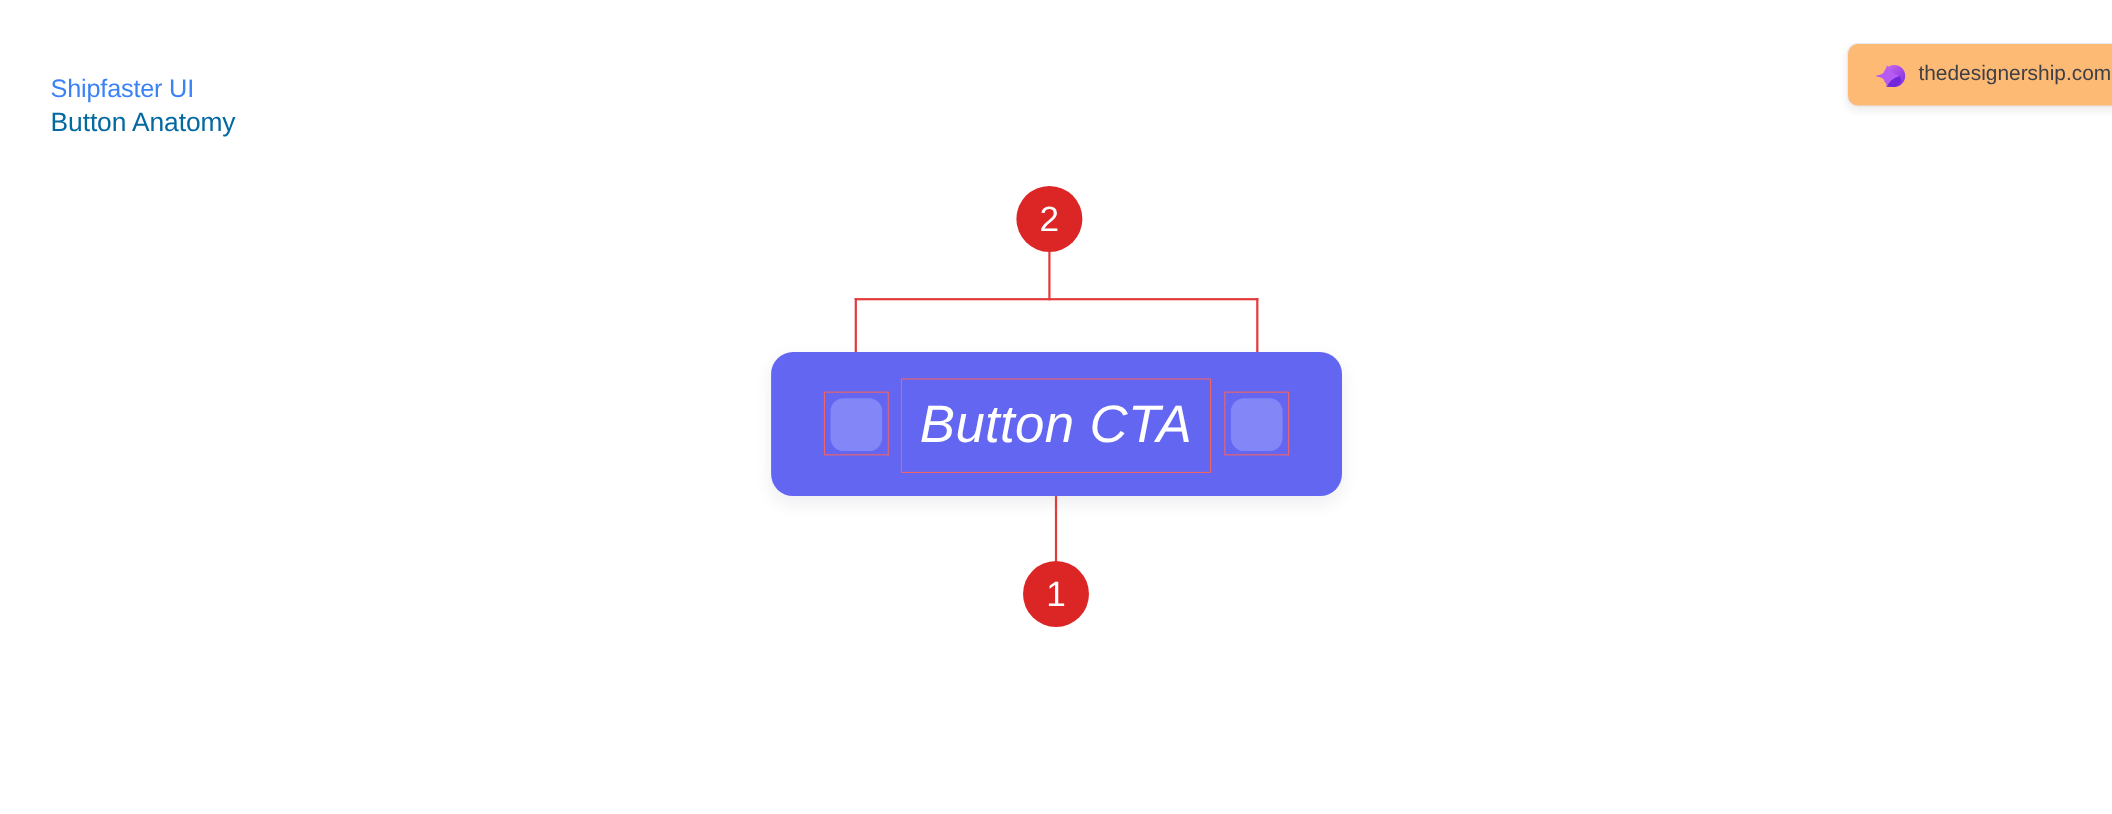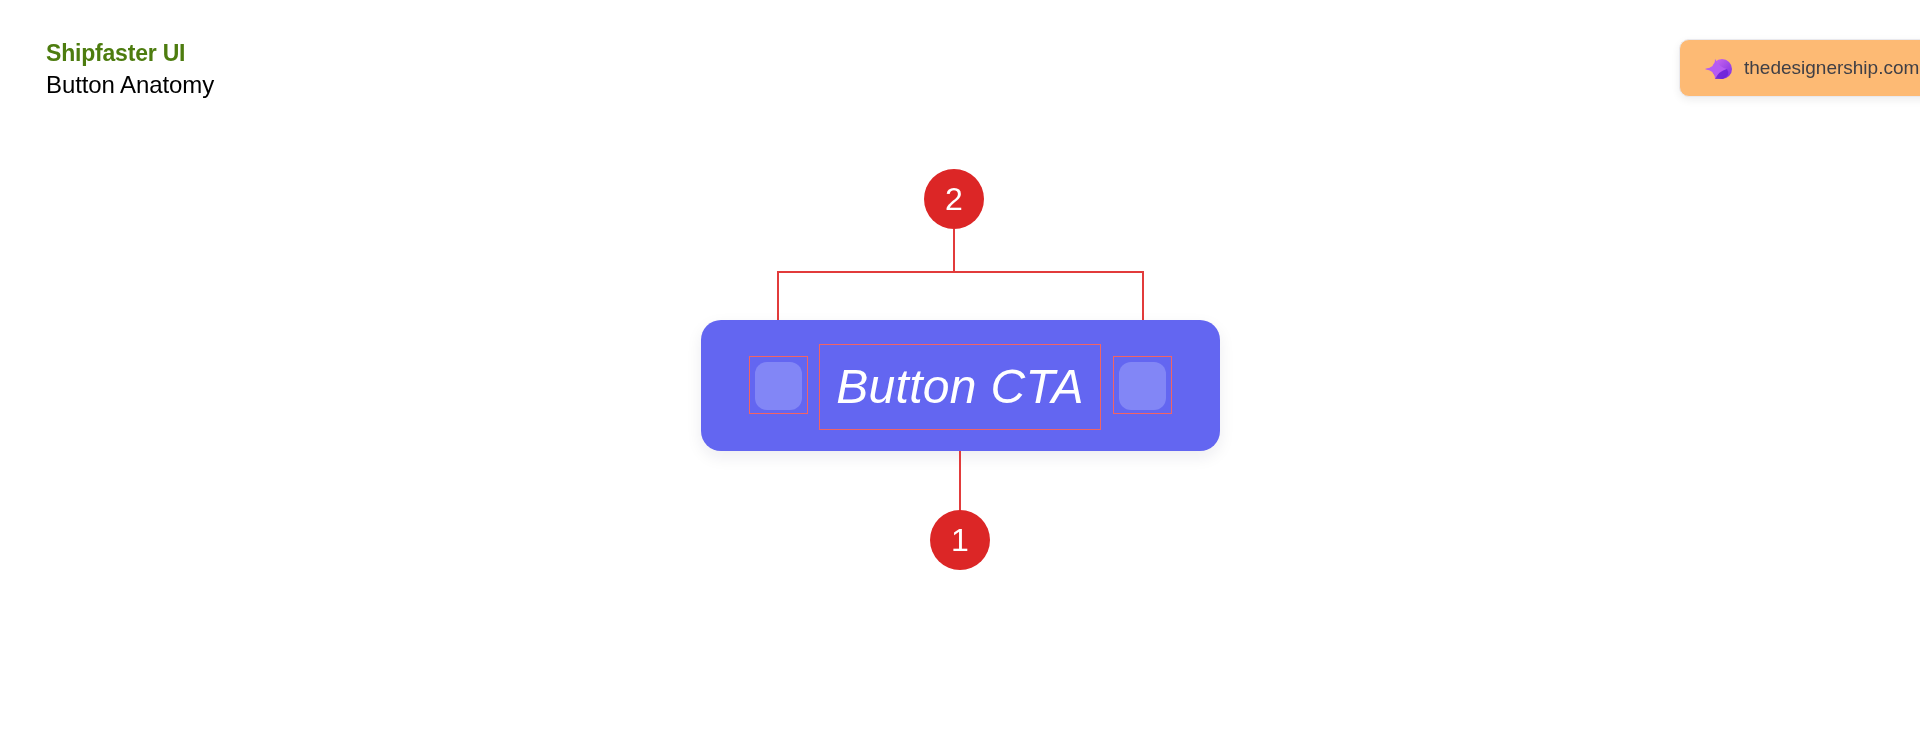--- a/index.html
+++ b/index.html
@@ -2,22 +2,22 @@
 <html><head>
   <meta charset="utf-8">
   <style>
     html, body { margin: 0; padding: 0; }
     body {
       width: 1920px; height: 740px; position: relative; overflow: hidden;
       background: #ffffff;
       font-family: "Liberation Sans", "DejaVu Sans", sans-serif;
     }
     .header { position: absolute; left: 46px; top: 38px; }
-    .title { font-size: 23px; font-weight: 700; color: #4d7c0f; line-height: 30px; letter-spacing: -0.2px; }
-    .subtitle { font-size: 24px; font-weight: 400; color: #000000; line-height: 34px; letter-spacing: -0.1px; }
+    .title { font-size: 23px; font-weight: 400; color: #3b82f6; line-height: 30px; letter-spacing: -0.2px; margin-top: 27px; }
+    .subtitle { font-size: 24px; font-weight: 400; color: #0369a1; line-height: 34px; letter-spacing: -0.1px; }
 
     .badge {
       position: absolute; left: 1679px; top: 39px; width: 274px; height: 58px;
       box-sizing: border-box; border: 1px solid #e9e9ee; border-radius: 10px;
       background: #fdba74; box-shadow: 0 3px 8px rgba(0,0,0,0.07);
       display: flex; align-items: center;
     }
     .badge-logo { position: absolute; left: 23px; top: 18px; width: 30px; height: 22px; }
     .badge-text { position: absolute; left: 64px; top: 16px; font-size: 19px; color: #3f3f46; line-height: 24px; }
 

